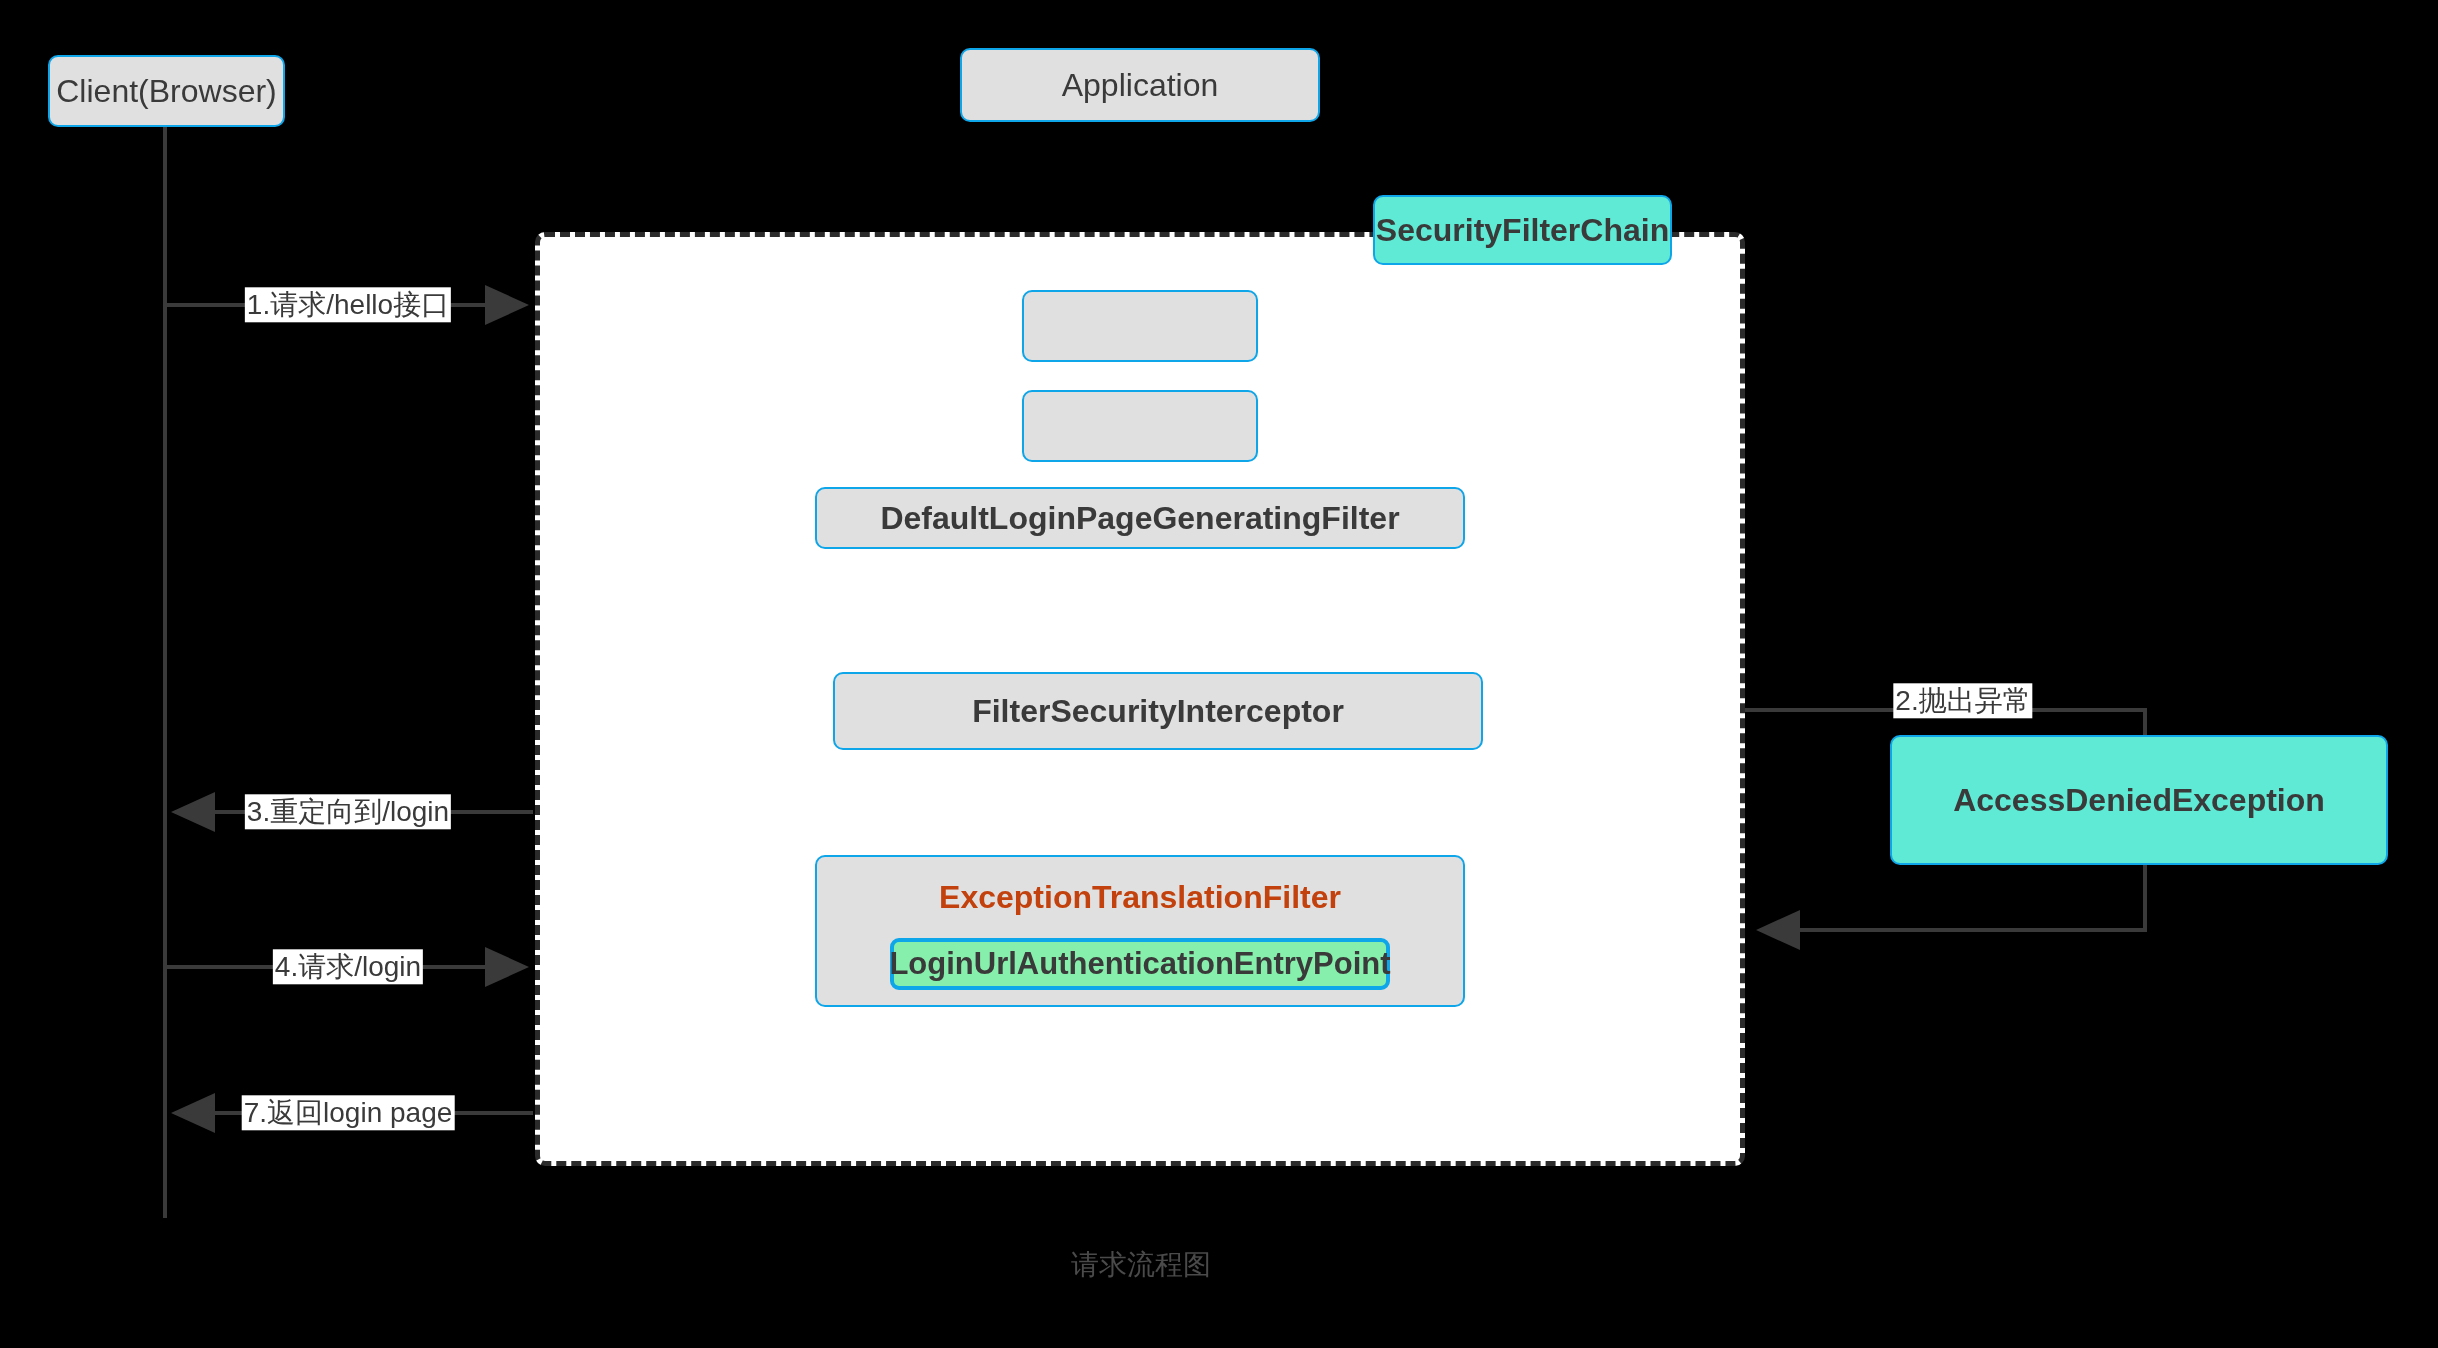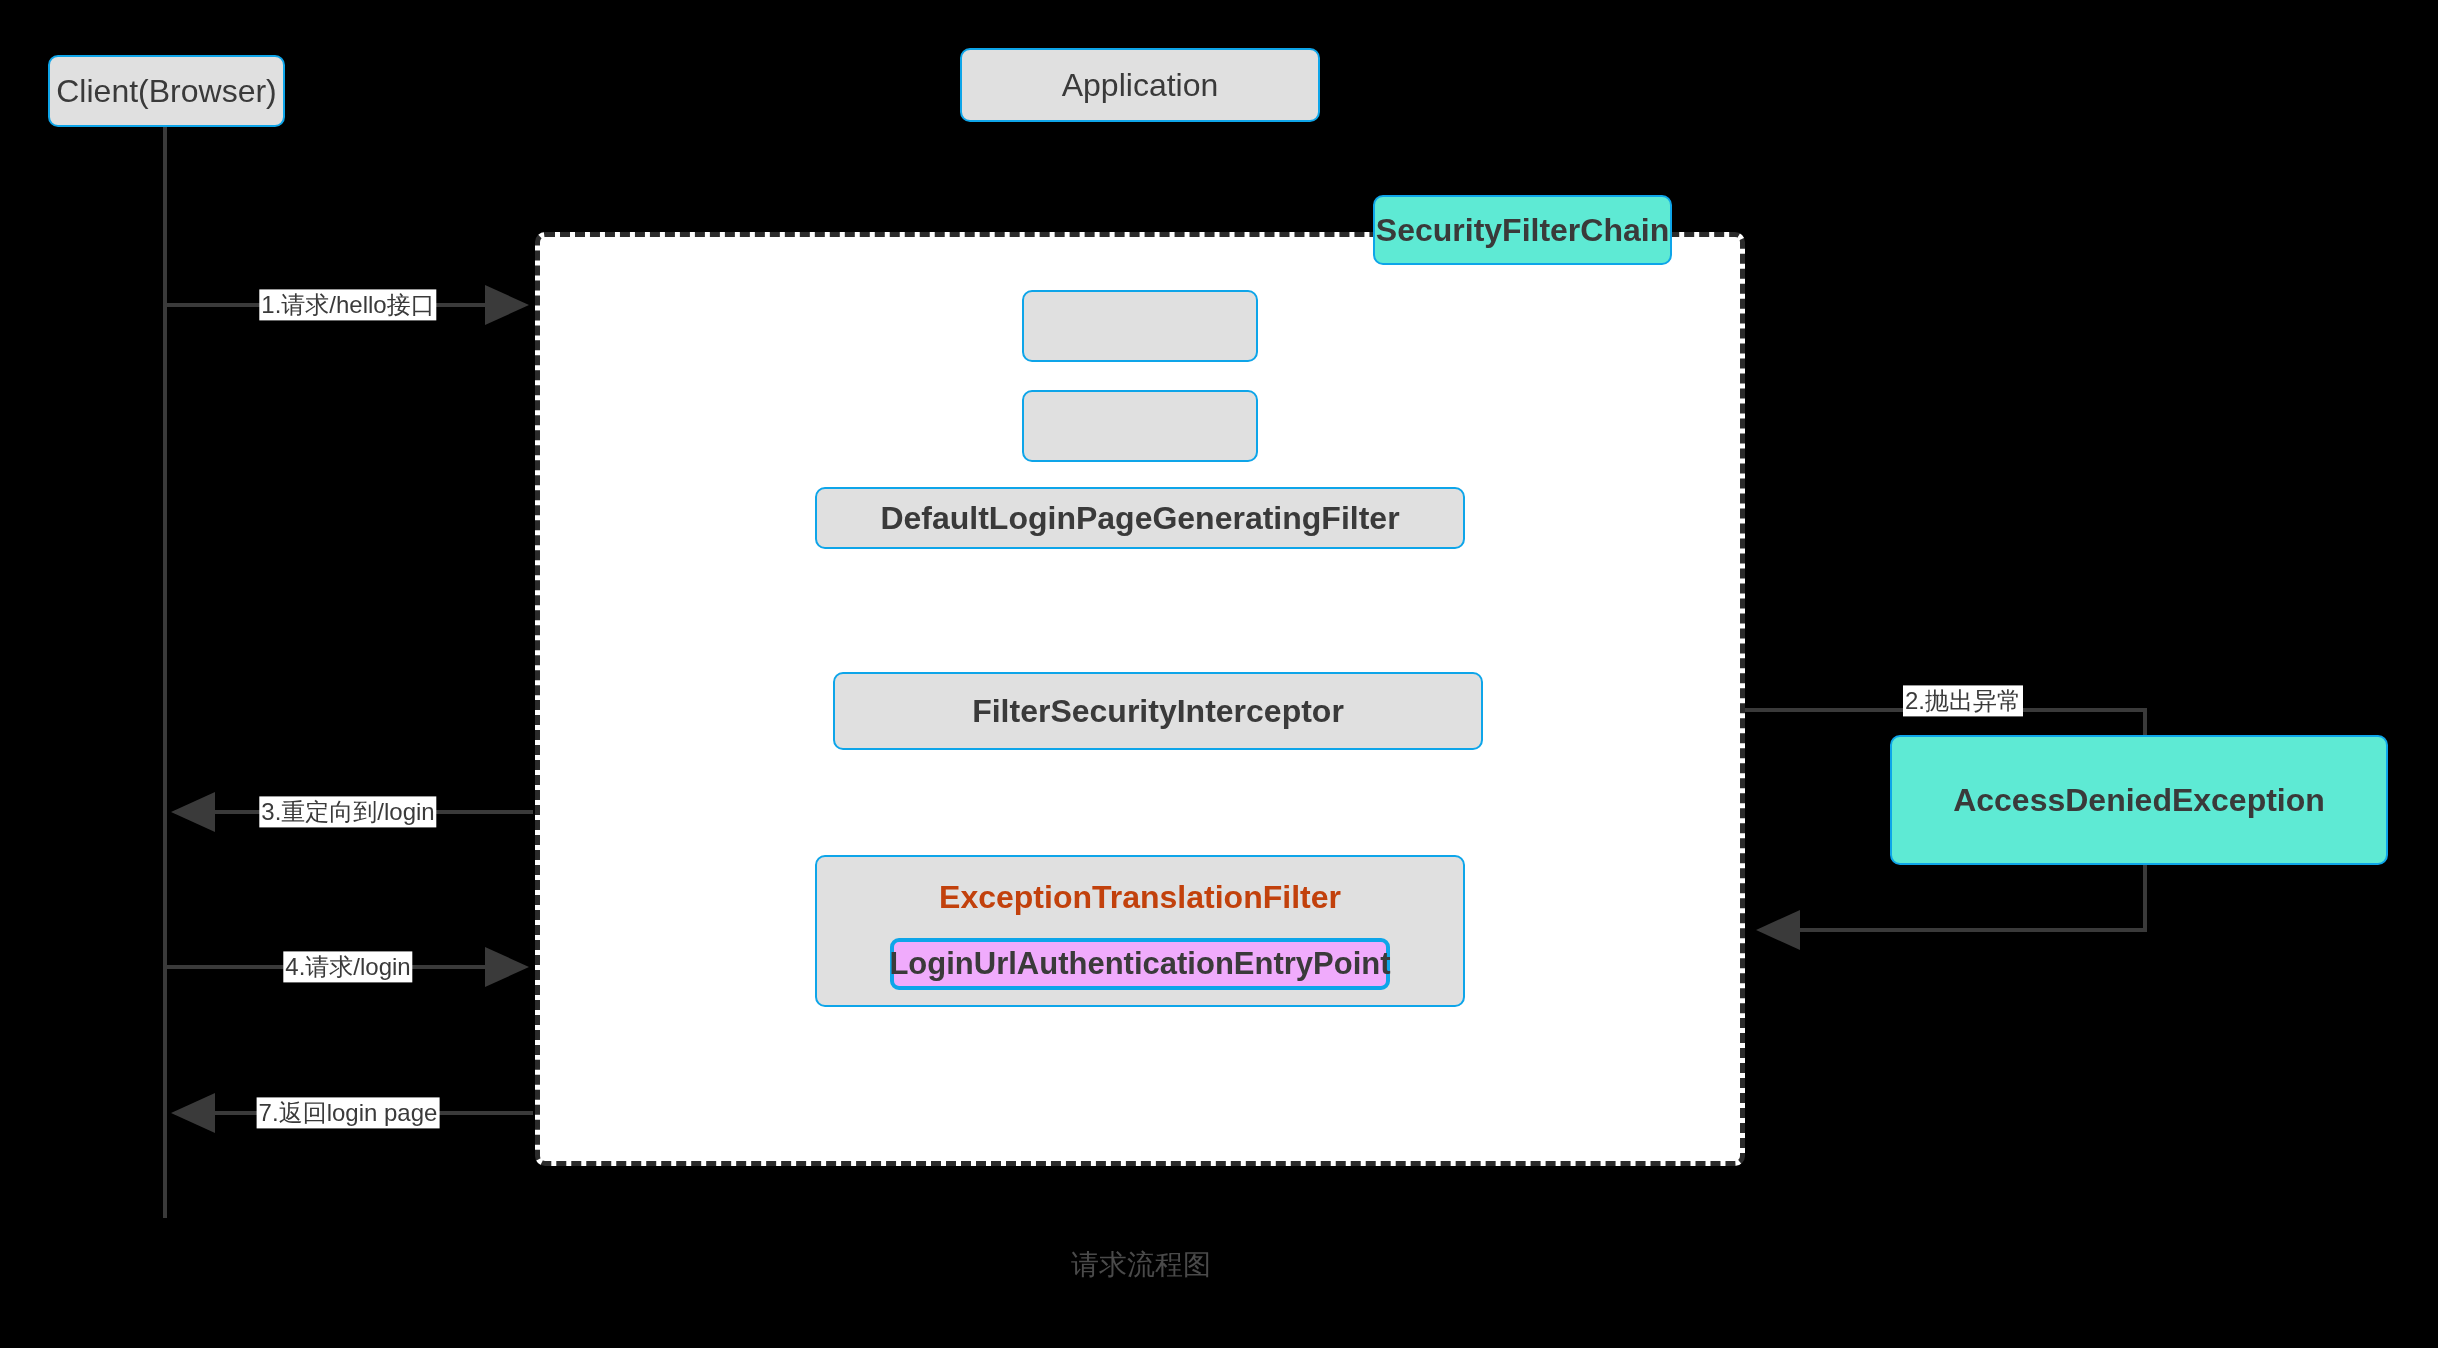--- a/index.html
+++ b/index.html
@@ -29,33 +29,33 @@
     border-radius:10px;
     display:flex;
     align-items:center;
     justify-content:center;
     text-align:center;
     color:#3a3a3a;
     line-height:1.15;
   }
   .node.light{background:#e0e0e0;}
   .node.mid{background:#5eead4;}
-  .node.white{background:#f0abfc;}
+  .node.white{background:#86efac;}
   .node.plain{font-weight:400;}
   .node.bold{font-weight:700;}
 
   
   svg.wires{position:absolute;left:0;top:0;width:2438px;height:1348px;overflow:visible;}
 
   
   .edge-label{
     position:absolute;
     background:#ffffff;
     color:#3a3a3a;
-    font-size:24px;
+    font-size:28px;
     line-height:1.05;
     padding:3px 2px;
     white-space:nowrap;
     transform:translate(-50%,-50%);
   }
 
   .caption{
     position:absolute;
     color:#4a4a4a;
     font-size:28px;

